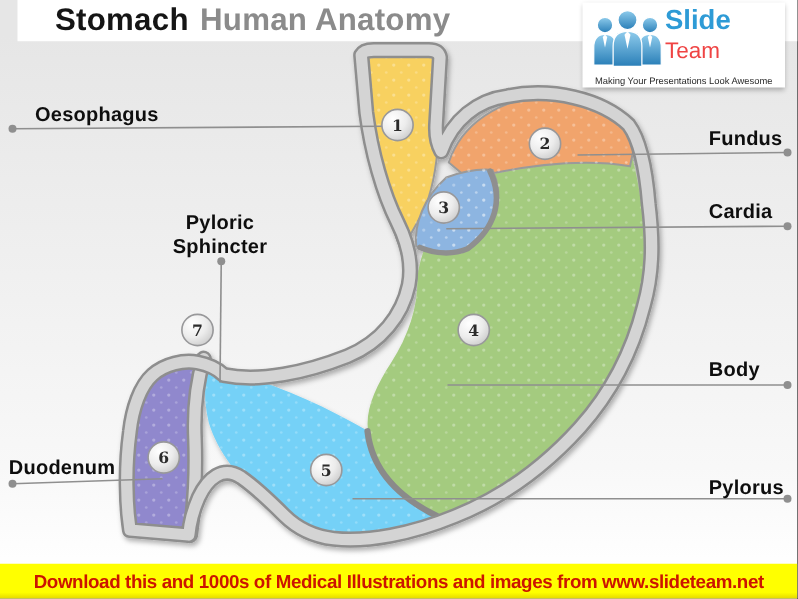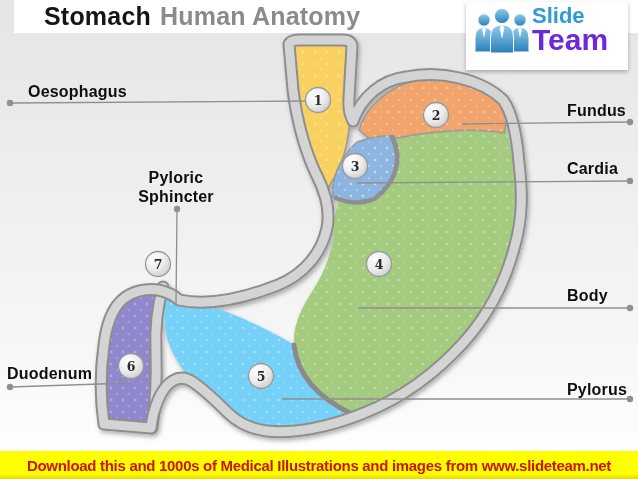--- a/index.html
+++ b/index.html
@@ -18,21 +18,21 @@
   .title .t2 { color:#8b8b8b; margin-left:9px; }
   
   .logo {
     position:absolute; left:466px; top:2px; width:162px; height:68px;
     background:#ffffff; z-index:5; box-shadow:0 2px 4px rgba(0,0,0,.28);
   }
   .logo-row { display:flex; align-items:flex-start; }
   .logo-people { width:60px; height:48px; margin:4px 0 0 6px; flex:none; }
   .logo-words { margin-top:2px; line-height:24px; }
   .logo-slide { font-size:22px; font-weight:bold; color:#2e9bd6; }
-  .logo-team  { font-size:30px; font-weight:bold; color:#6d28d9; }
+  .logo-team  { font-size:18px; font-weight:normal; color:#ef4444; }
   .logo-tag {
     position:absolute; left:0; bottom:1px; width:100%;
     font-size:7.5px; color:#2a2a2a; text-align:center; white-space:nowrap;
   }
   
   svg.diagram { position:absolute; left:0; top:0; z-index:2; }
   .lbl { font-family:"Liberation Sans", sans-serif; font-weight:bold; font-size:16px; fill:#0e0e0e; letter-spacing:.2px; }
   .callout { stroke:#8f8f8f; stroke-width:1.3px; fill:none; }
   .cdot { fill:#8f8f8f; }
   .marker circle { fill:url(#mgrad); stroke:#98989a; stroke-width:1.3px; }
@@ -183,19 +183,20 @@
         </g>
         <polygon points="12,21.5 10.2,23.5 12,32 13.8,23.5" fill="#ffffff"></polygon>
         <polygon points="48,21.5 46.2,23.5 48,32 49.8,23.5" fill="#ffffff"></polygon>
         <polygon points="30,19 27.6,21.8 30,33 32.4,21.8" fill="#ffffff"></polygon>
       </svg>
       <div class="logo-words">
         <div class="logo-slide">Slide</div>
         <div class="logo-team">Team</div>
       </div>
     </div>
+    <div class="logo-tag">Making Your Presentations Look Awesome</div>
   </div>
 
   <div class="footer">
     <span style="color: rgb(204, 20, 0);">Download this and 1000s of Medical Illustrations and images from www.slideteam.net</span>
   </div>
 
 </div>
 
 </body></html>

